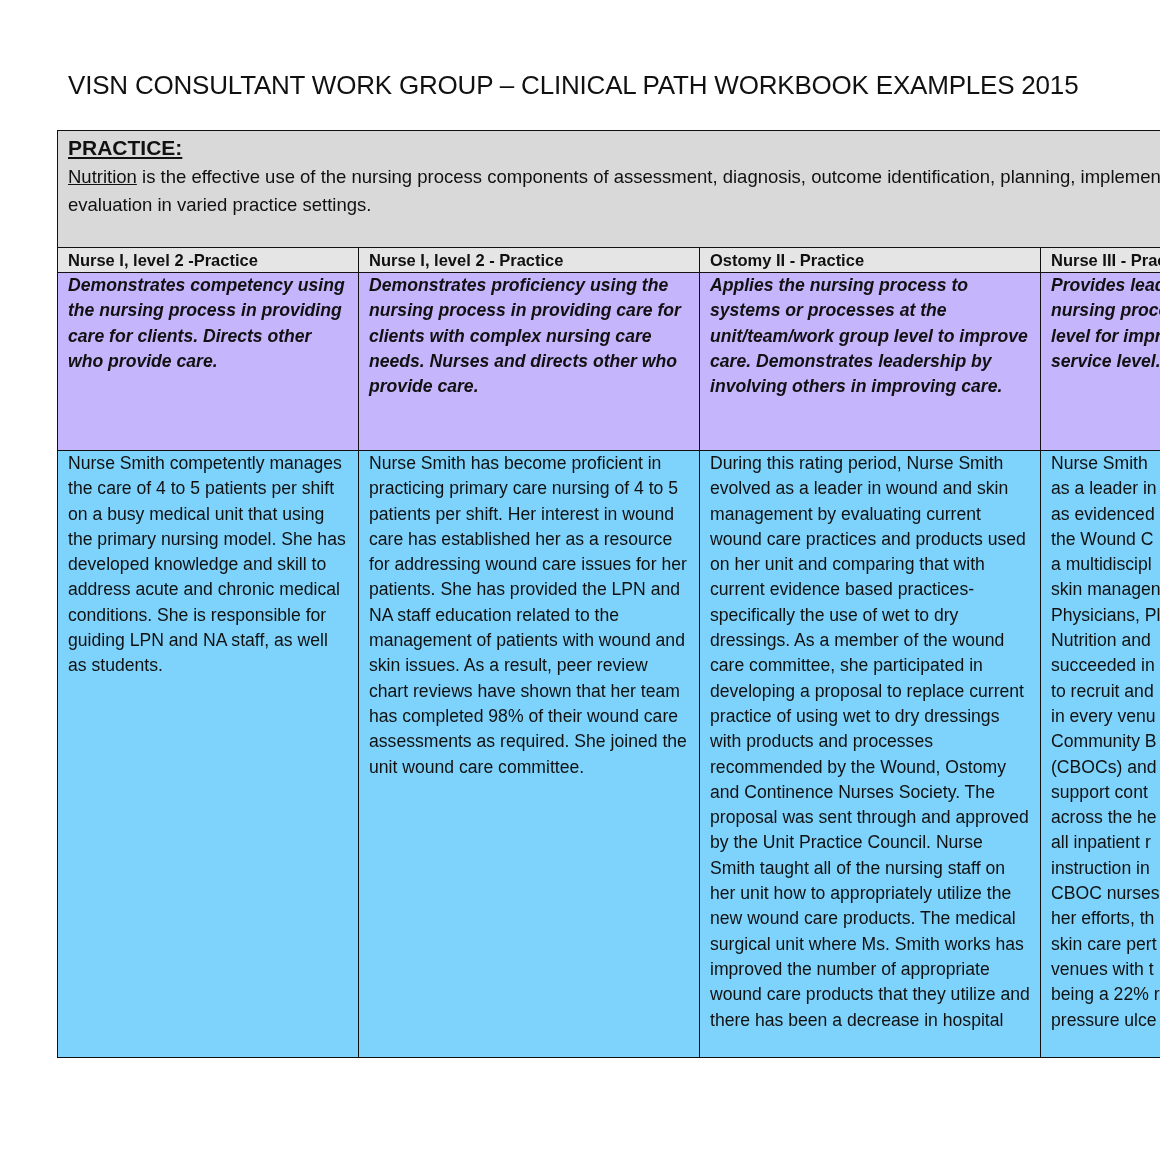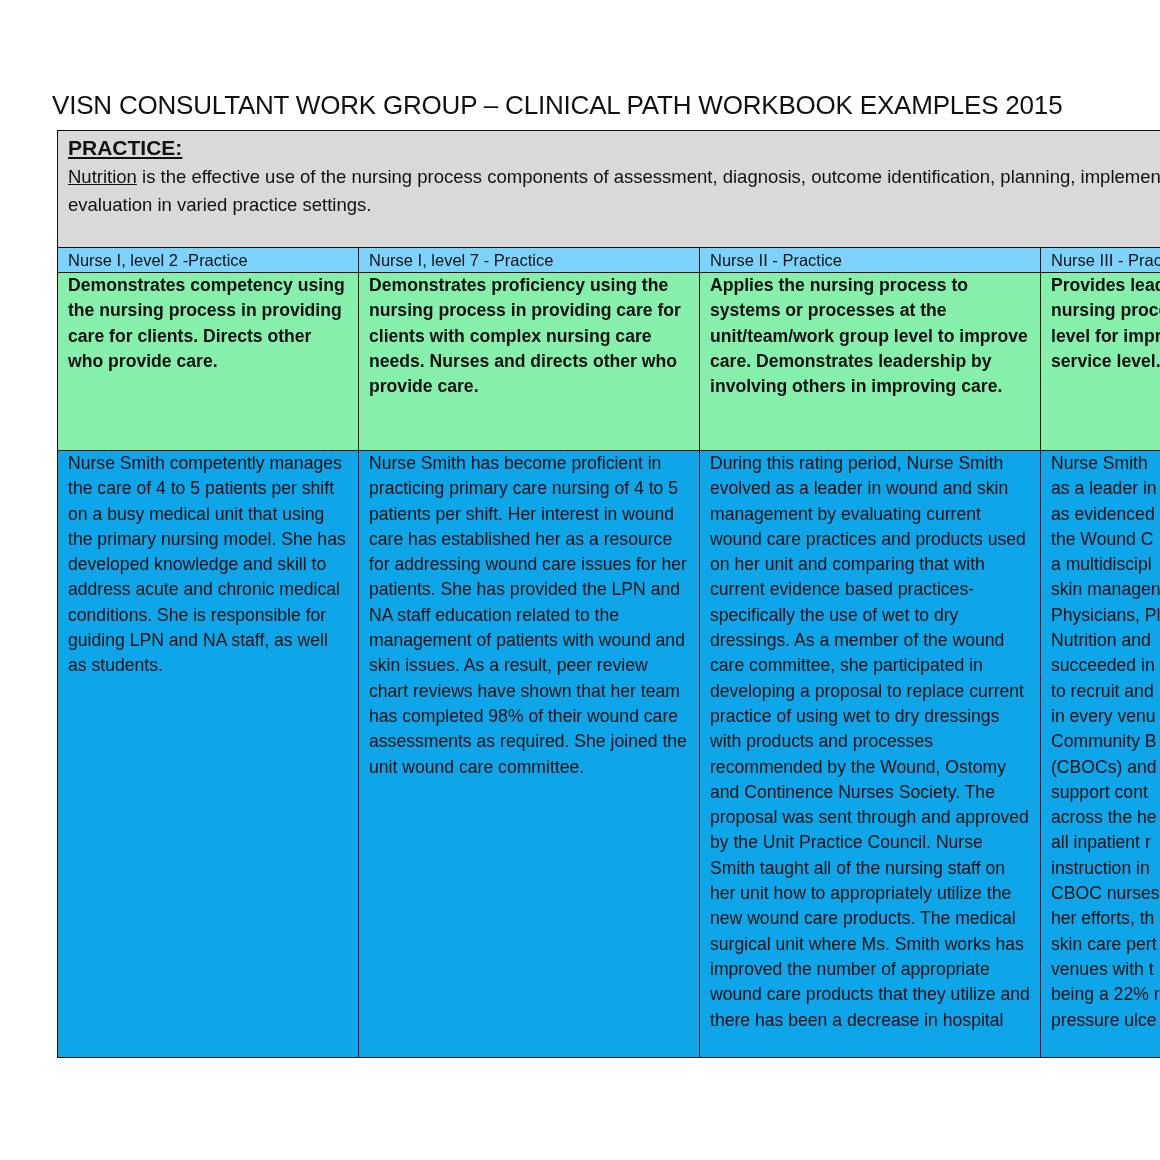--- a/index.html
+++ b/index.html
@@ -10,27 +10,26 @@
     body {
       width: 1160px;
       height: 1160px;
       overflow: hidden;
       position: relative;
       font-family: "Liberation Sans", "DejaVu Sans", sans-serif;
       color: #111111;
     }
     .doc-title {
       position: absolute;
-      left: 52px;
+      left: 68px;
       top: 70px;
       font-size: 26px;
       letter-spacing: -0.2px;
       white-space: nowrap;
       color: #111;
-      margin-top: 20px;
     }
     .table-wrap {
       position: absolute;
       left: 57px;
       top: 130px;
       width: 1200px;
     }
     table.rubric {
       border-collapse: collapse;
       table-layout: fixed;
@@ -60,35 +59,36 @@
     }
     .section-def {
       font-size: 18.5px;
       line-height: 28px;
       display: block;
     }
     .section-def .term {
       text-decoration: underline;
     }
     .level-head td {
-      background: #7dd3fc;
-      font-weight: normal;
+      background: #e5e5e5;
+      font-weight: bold;
       font-size: 16.5px !important;
       line-height: 24px !important;
       height: 22px;
       white-space: nowrap;
       overflow: hidden;
     }
     .level-desc td {
-      background: #86efac;
+      background: #c4b5fd;
       font-weight: bold;
       height: 177px;
+      font-style: italic;
     }
     .example-row td {
-      background: #0ea5e9;
+      background: #7dd3fc;
       height: 606px;
       padding-top: 2px;
     }
     .col-clip {
       overflow: hidden;
       white-space: normal;
     }
   </style>
 </head>
 <body>
@@ -106,22 +106,22 @@
     <tbody>
         <tr>
       <td colspan="4" class="section-cell">
         <span class="section-heading">PRACTICE:</span>
         <span class="section-def"><span class="term">Nutrition</span><span> is the effective use of the nursing process components of assessment, diagnosis, outcome identification, planning, implementation and</span></span>
         <span class="section-def">evaluation in varied practice settings.</span>
       </td>
     </tr>
     <tr class="level-head">
       <td>Nurse I, level 2 -Practice</td>
-      <td>Nurse I, level 7 - Practice</td>
-      <td>Nurse II - Practice</td>
+      <td>Nurse I, level 2 - Practice</td>
+      <td>Ostomy II - Practice</td>
       <td>Nurse III - Practice</td>
     </tr>
     <tr class="level-desc">
       <td>Demonstrates competency using the nursing process in providing care for clients. Directs other who provide care.</td>
       <td>Demonstrates proficiency using the nursing process in providing care for clients with complex nursing care needs.  Nurses and directs other who provide care.</td>
       <td>Applies the nursing process to systems or processes at the unit/team/work group level to improve care.  Demonstrates leadership by involving others in improving care.</td>
       <td class="col-clip">
             <div style="width:340px;">Provides leadership in applying the nursing process at the organizational level for improving outcomes at the service level.</div>
           </td>
     </tr>

